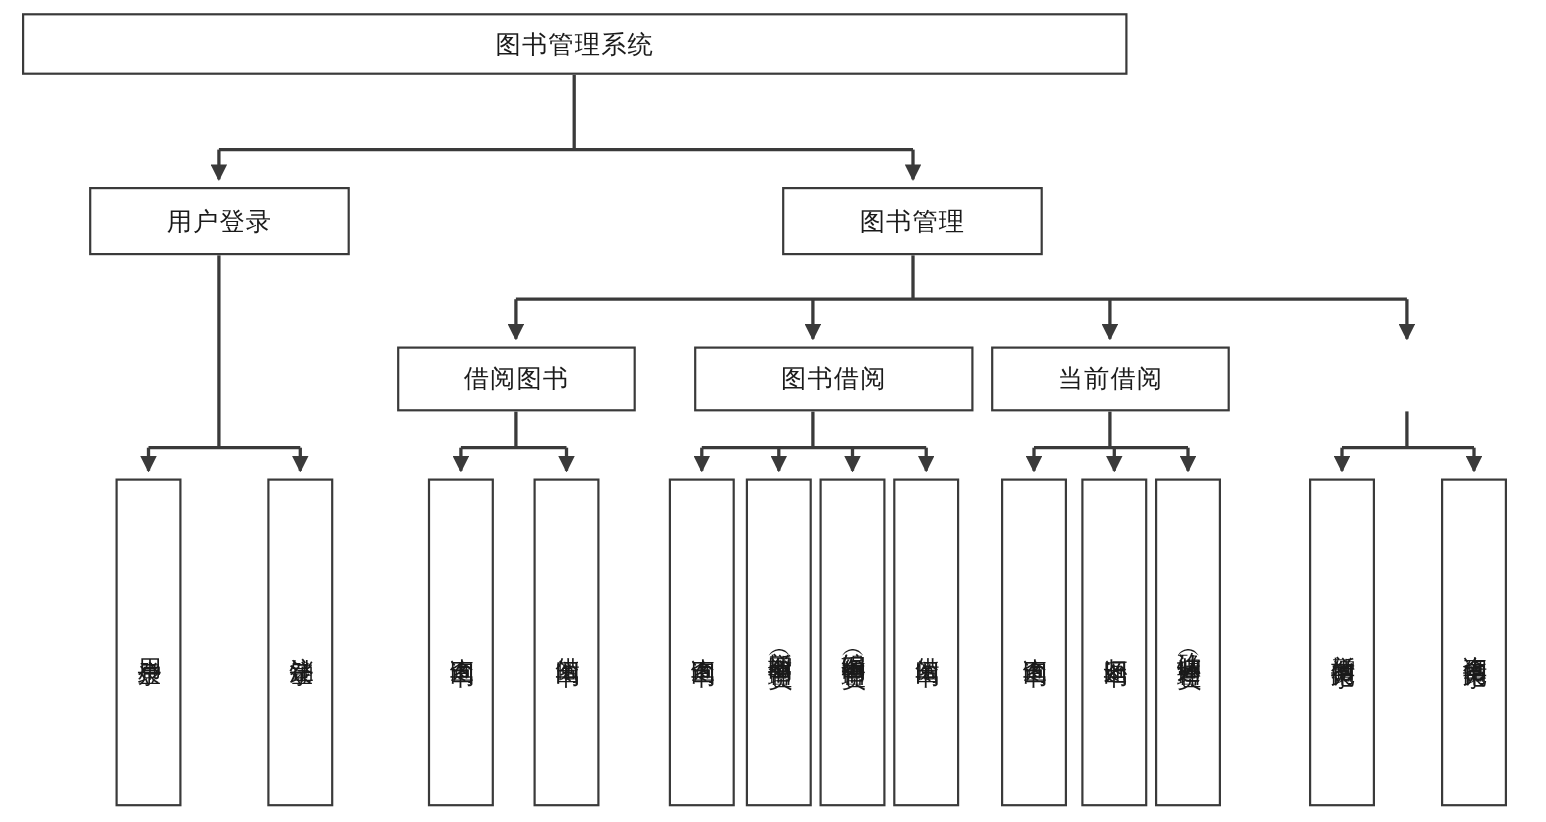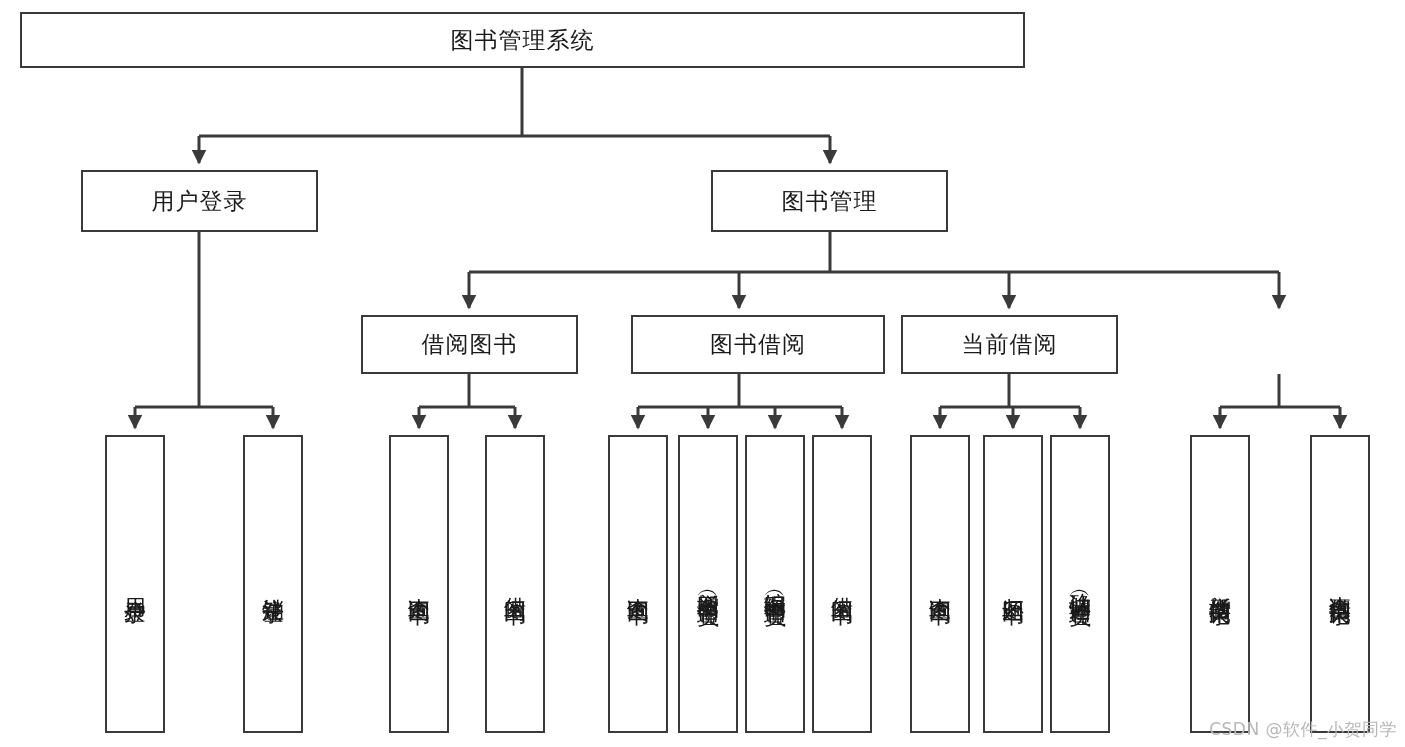--- a/index.html
+++ b/index.html
@@ -172,14 +172,13 @@
   <div class="node vert" id="node-leaf-10" style="left: 1050px; top: 435px; width: 60px; height: 298px;">
     <span class="vtext">确认归还（管理员）</span>
   </div>
   <div class="node vert" id="node-leaf-11" style="left: 1190px; top: 435px; width: 60px; height: 298px;">
     <span class="vtext">新增借阅记录</span>
   </div>
   <div class="node vert" id="node-leaf-12" style="left: 1310px; top: 435px; width: 60px; height: 298px;">
     <span class="vtext">查询借阅记录</span>
   </div>
 
-  <div class="watermark">CSDN @软件_小贺同学</div>
 </div>
 
 </body></html>

